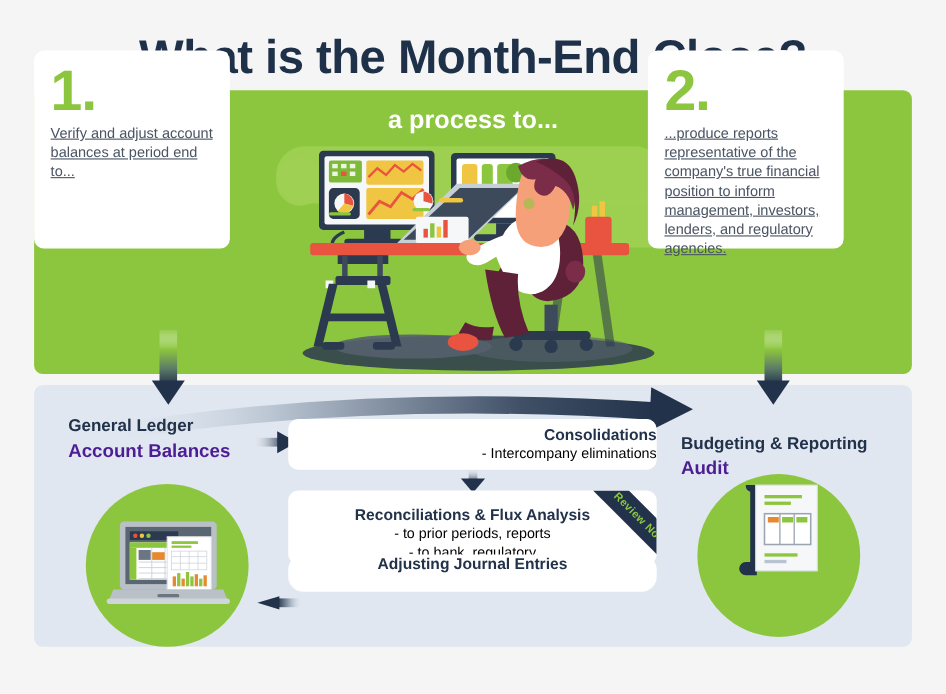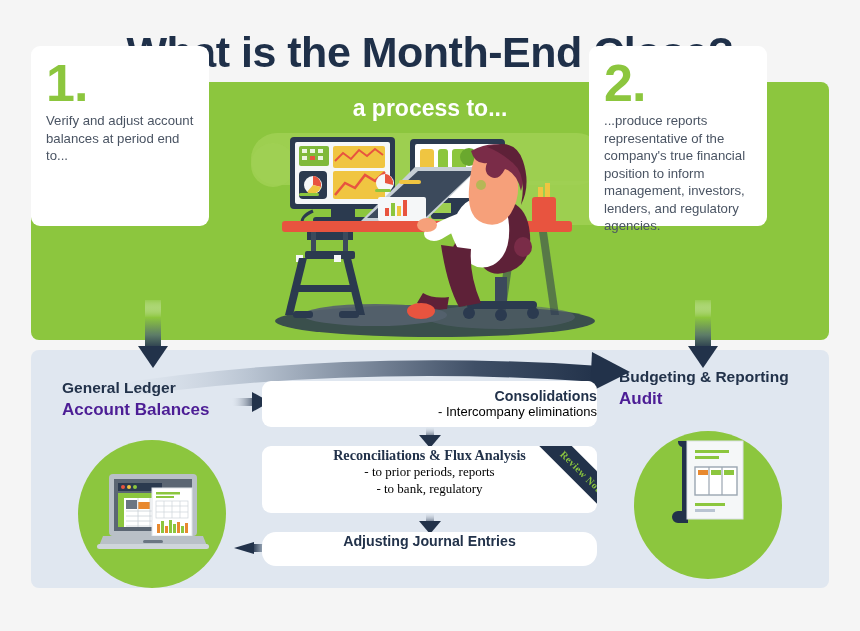--- a/index.html
+++ b/index.html
@@ -43,59 +43,59 @@
     box-sizing:border-box;padding:10px 14px 10px 15px;
   }
   .num-card.left{left:31px;}
   .num-card.right{left:589px;}
   .num-badge{
     color:#8cc63e;font-size:52px;font-weight:bold;
     line-height:50px;margin:2px 0 4px 0;
     letter-spacing:-1px;
   }
   .num-text{
-    color:#4a5463;font-size:13.2px;line-height:17.5px;
+    color:#4a5463;font-size:13.2px;line-height:17.5px;text-decoration:underline;
   }
 
   
   .illo{position:absolute;left:255px;top:125px;width:356px;height:212px;}
 
   
   .bottom-panel{
     position:absolute;left:31px;top:350px;
     width:798px;height:238px;
     background:#e0e7f0;border-radius:8px;
   }
 
   
   .col-head{position:absolute;}
   .col-head .h1{color:#22324a;font-size:15.5px;font-weight:bold;}
   .col-head .h2{color:#4c1d95;font-size:17px;margin-top:3px;font-weight:bold;}
   .gl-head{left:62px;top:379px;width:180px;}
-  .br-head{left:619px;top:368px;width:180px;}
+  .br-head{left:619px;top:395px;width:180px;}
 
   
   .circle{
     position:absolute;border-radius:50%;background:#8cc63e;
   }
   .gl-circle{left:78px;top:440px;width:148px;height:148px;}
   .br-circle{left:634px;top:431px;width:148px;height:148px;}
 
   
   .pbox{
     position:absolute;left:262px;width:335px;
     background:#ffffff;border-radius:9px;
     text-align:center;box-sizing:border-box;
     overflow:hidden;
   }
   .pbox .t1{color:#22324a;font-size:14.2px;font-weight:bold;}
   .pbox .t2{color:#000000;font-size:13px;line-height:16.5px;}
   #box-consolidations{top:381px;height:46px;padding-top:7px;text-align:right;}
-  #box-reconciliations{top:446px;height:67px;padding-top:1px;font-family:Liberation Serif, serif;}
-  #box-journal{top:532px;height:34px;padding-top:1px;border-radius:14px;}
+  #box-reconciliations{top:446px;height:67px;padding-top:15px;}
+  #box-journal{top:504px;height:34px;padding-top:1px;border-radius:14px;}
 
   
   .ribbon-wrap{
     position:absolute;right:0;top:0;width:72px;height:72px;overflow:hidden;
   }
   .ribbon{
     position:absolute;width:104px;height:23px;
     background:#22324a;
     left:7px;top:17px;
     transform:rotate(45deg);transform-origin:50% 50%;

